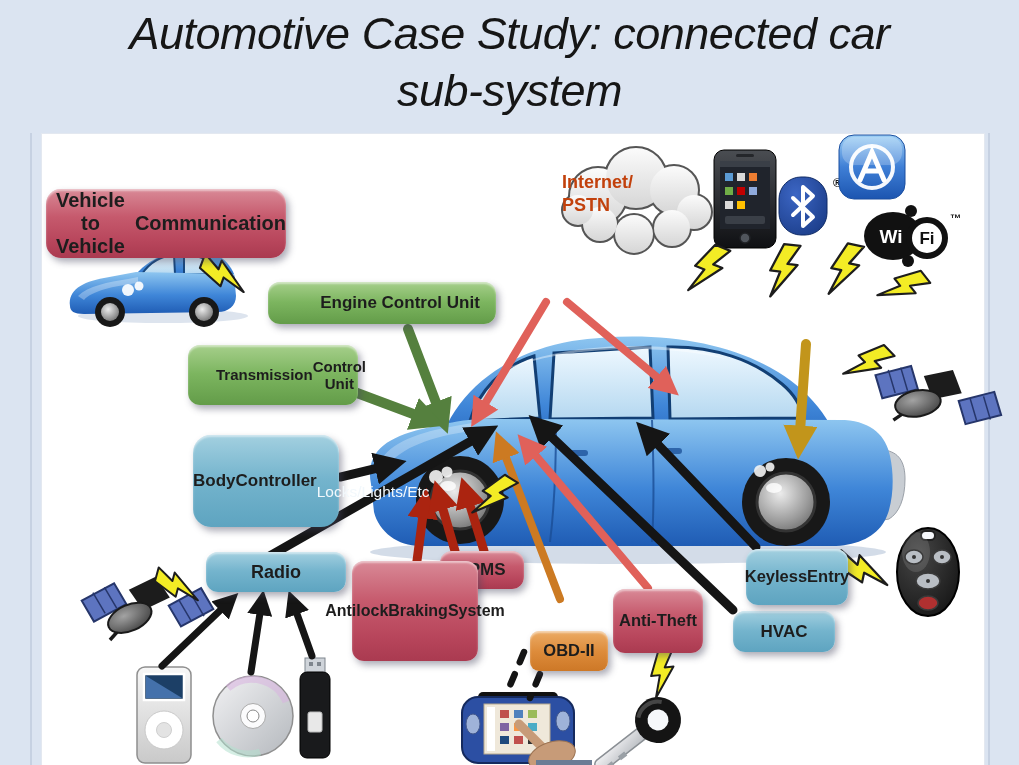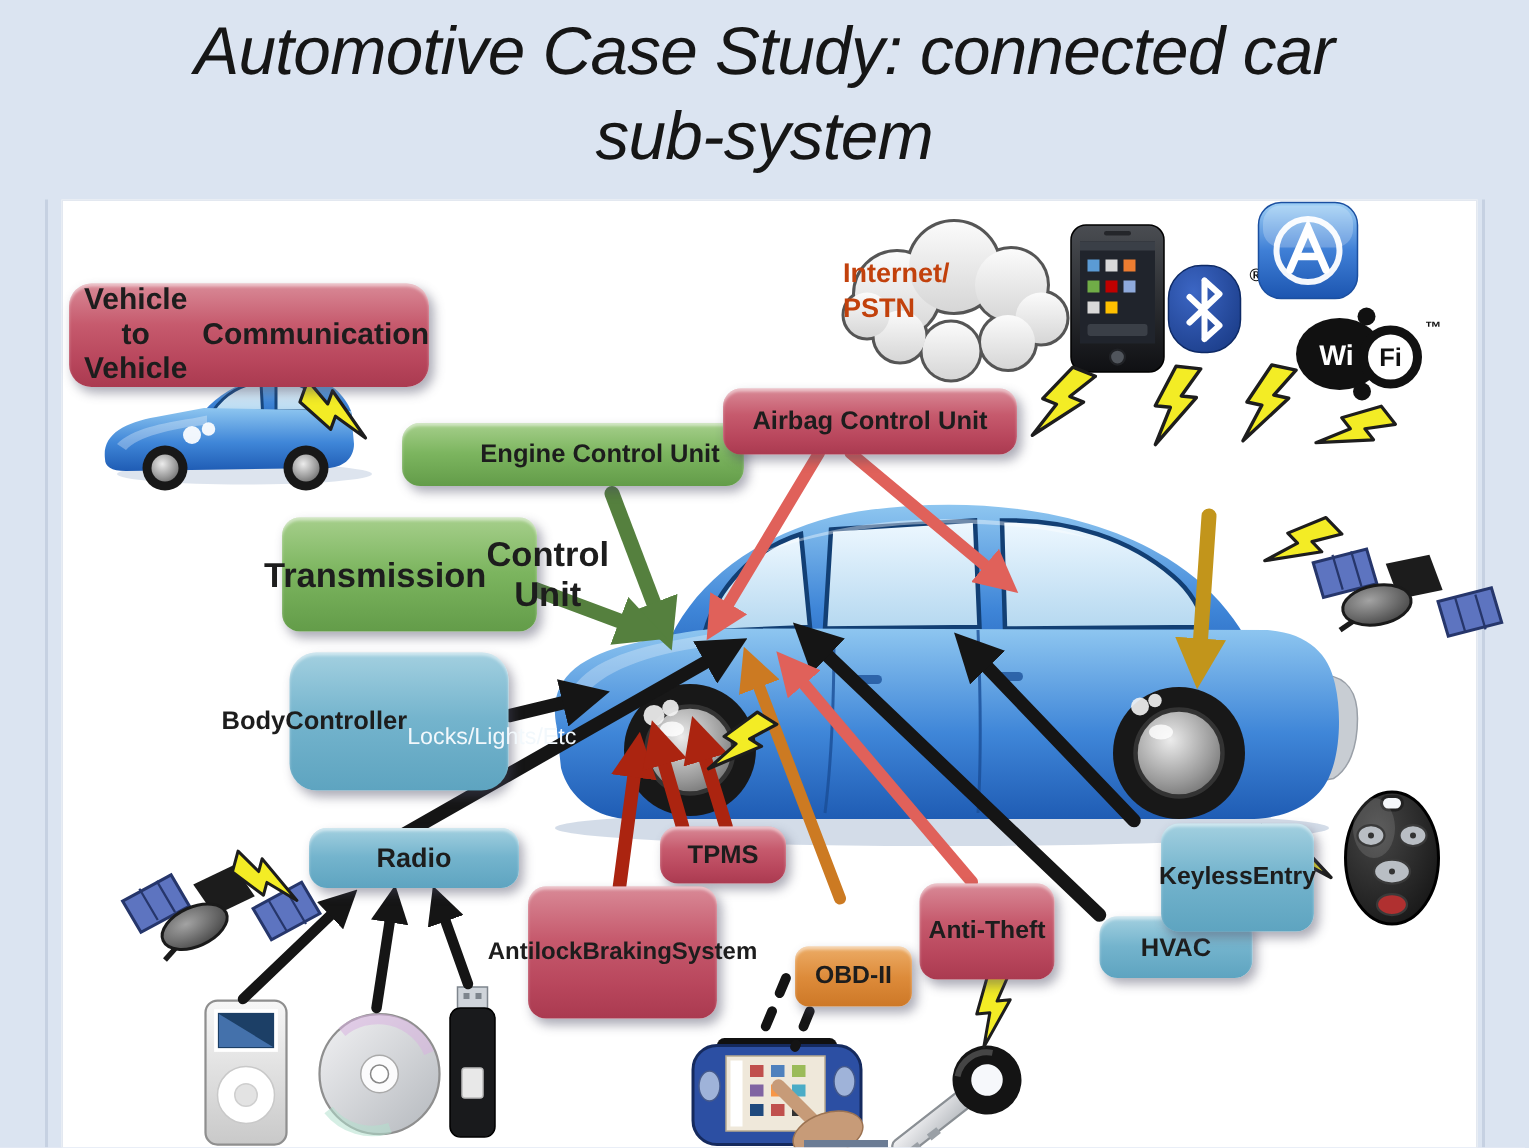--- a/index.html
+++ b/index.html
@@ -19,32 +19,32 @@
       box-shadow:3px 4px 7px rgba(70,70,95,.45), inset 0 2px 2px rgba(255,255,255,.5);}
   .bx.red{background:linear-gradient(180deg,#d98a97 0%,#c65a6d 40%,#b8465c 75%,#aa3a50 100%);}
   .bx.green{background:linear-gradient(180deg,#a6cf8b 0%,#7cb55f 48%,#639c49 100%);padding-left:36px;}
   .bx.blue{background:linear-gradient(180deg,#a3d0e0 0%,#74b4cd 48%,#5ea4c0 100%);}
   .bx.yellow{background:linear-gradient(180deg,#f0c63f 0%,#e2a816 55%,#cf9108 100%);}
   .bx.orange{background:linear-gradient(180deg,#ecac66 0%,#dd8b3a 52%,#cd7827 100%);margin-top:32px;}
   .bx .sub{font-weight:500;color:#f2f8fc;}
 
   #bx-v2v{left:46px;top:189px;width:240px;height:69px;font-size:20px;border-radius:15px;}
   #bx-ecu{left:268px;top:282px;width:192px;height:42px;font-size:17px;}
-  #bx-tcu{left:188px;top:345px;width:134px;height:76px;font-size:23px;}
-  #bx-body{left:193px;top:435px;width:146px;height:92px;font-size:17px;border-radius:18px;}
+  #bx-tcu{left:188px;top:345px;width:134px;height:60px;font-size:15px;}
+  #bx-body{left:193px;top:435px;width:146px;height:92px;font-size:17px;border-radius:18px;justify-content:space-between;}
   #bx-body .sub{font-size:15.5px;margin-top:22px;}
   #bx-radio{left:206px;top:552px;width:140px;height:40px;font-size:18px;}
   #bx-airbag{left:482px;top:259px;width:196px;height:44px;font-size:17px;}
   #bx-tel{left:714px;top:298px;width:150px;height:46px;font-size:19px;}
   #bx-tpms{left:440px;top:551px;width:84px;height:38px;font-size:17px;}
-  #bx-abs{left:352px;top:591px;width:126px;height:88px;font-size:16px;justify-content:center;}
+  #bx-abs{left:352px;top:561px;width:126px;height:100px;font-size:16px;justify-content:center;}
   #bx-obd{left:530px;top:599px;width:78px;height:40px;font-size:16.5px;border-radius:9px;}
   #bx-anti{left:613px;top:589px;width:90px;height:64px;font-size:16.5px;}
   #bx-hvac{left:733px;top:611px;width:102px;height:41px;font-size:17px;}
-  #bx-keyless{left:746px;top:549px;width:102px;height:72px;font-size:16.5px;margin-left:28px;}
+  #bx-keyless{left:746px;top:549px;width:102px;height:56px;font-size:16.5px;}
 
   .cloud-text{position:absolute;left:562px;top:171px;width:148px;text-align:left;
               font-size:18px;font-weight:700;color:#c2410c;line-height:1.3;}
 
   
   .aBlack{stroke:#151515;stroke-width:9;}
   .aBlack.thin{stroke-width:7;}
   .aGreen{stroke:#55803e;stroke-width:10;}
   .aSalmon{stroke:#e0615a;stroke-width:8;}
   .aGold{stroke:#c2951b;stroke-width:10;}
@@ -377,23 +377,20 @@
     <span>Control Unit</span>
   </div>
   <div class="bx blue" id="bx-body">
     <span>Body</span>
     <span>Controller</span>
     <span class="sub">Locks/Lights/Etc</span>
   </div>
   <div class="bx blue" id="bx-radio">
     <span>Radio</span>
   </div>
-  <div class="bx red" id="bx-airbag">
-    <span>Airbag Control Unit</span>
-  </div>
   <div class="bx red" id="bx-tpms">
     <span>TPMS</span>
   </div>
   <div class="bx red" id="bx-abs">
     <span>Antilock</span>
     <span>Braking</span>
     <span>System</span>
   </div>
   <div class="bx orange" id="bx-obd">
     <span>OBD-II</span>

